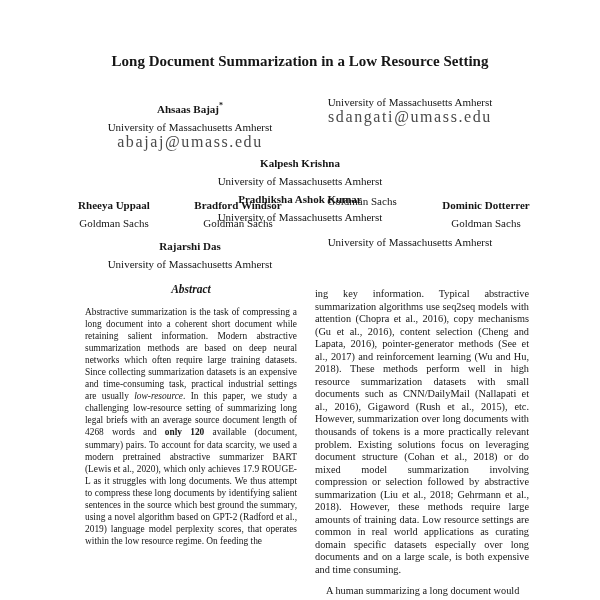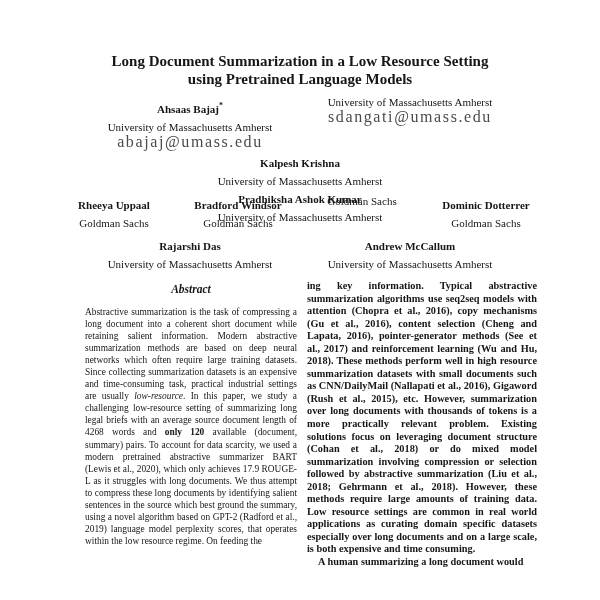--- a/index.html
+++ b/index.html
@@ -85,35 +85,33 @@
   .col-right {
     position: absolute;
     left: 307px;
     top: 280px;
     width: 230px;
     font-size: 10.3px;
     line-height: 12.55px;
     text-align: justify;
   }
   .col-right p {
-    margin: 0;
-    font-weight: bold;
+    margin: 8px;
   }
   .col-right p.indented {
     text-indent: 11px;
   }
 </style>
 </head>
 <body>
 
 <div class="page">
 
   <div class="paper-title">
     <div>Long Document Summarization in a Low Resource Setting</div>
-    <div>using Pretrained Language Models</div>
   </div>
 
   <div class="authors-row" style="top:95px;">
     <div class="author">
       <div class="a-name"><span>Ahsaas Bajaj</span><sup>*</sup></div>
       <div class="a-affil">University of Massachusetts Amherst</div>
       <div class="a-email">abajaj@umass.edu</div>
     </div>
     <div class="author">
       <div class="a-affil">University of Massachusetts Amherst</div>
@@ -149,21 +147,20 @@
       <div class="a-affil">Goldman Sachs</div>
     </div>
   </div>
 
   <div class="authors-row" style="top:235px;">
     <div class="author">
       <div class="a-name">Rajarshi Das</div>
       <div class="a-affil">University of Massachusetts Amherst</div>
     </div>
     <div class="author">
-      <div class="a-name">Andrew McCallum</div>
       <div class="a-affil">University of Massachusetts Amherst</div>
     </div>
   </div>
 
   <div class="col-left">
     <div class="abstract-heading">Abstract</div>
     <p class="abstract-body"><span>Abstractive summarization is the task of compressing a long document into a coherent short document while retaining salient information. Modern abstractive summarization methods are based on deep neural networks which often require large training datasets. Since collecting summarization datasets is an expensive and time-consuming task, practical industrial settings are usually </span><span style="font-style: italic;">low-resource</span><span>. In this paper, we study a challenging low-resource setting of summarizing long legal briefs with an average source document length of 4268 words and </span><span style="font-weight: bold;">only 120</span><span> available (document, summary) pairs. To account for data scarcity, we used a modern pretrained abstractive summarizer BART (Lewis et al., 2020), which only achieves 17.9 ROUGE-L as it struggles with long documents. We thus attempt to compress these long documents by identifying salient sentences in the source which best ground the summary, using a novel algorithm based on GPT-2 (Radford et al., 2019) language model perplexity scores, that operates within the low resource regime. On feeding the</span></p>
   </div>
 
   <div class="col-right">

